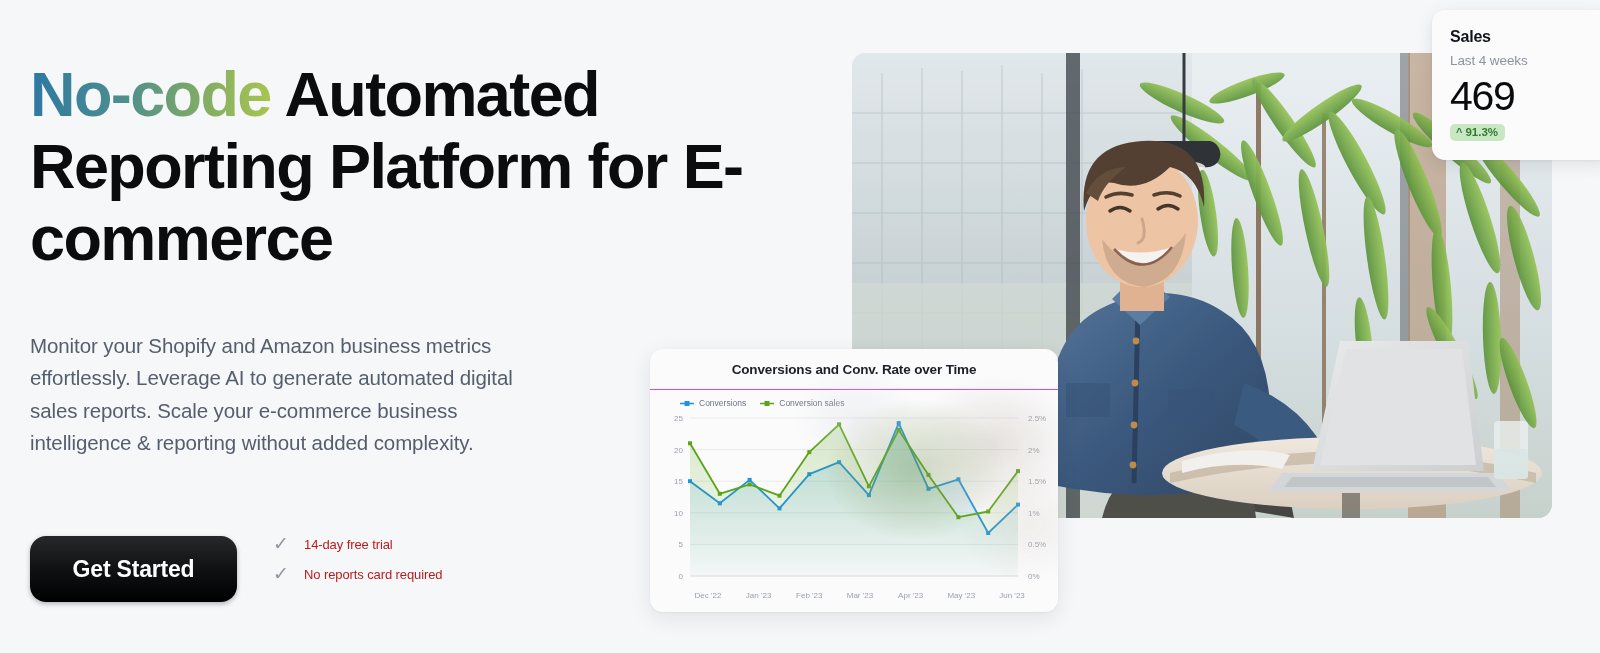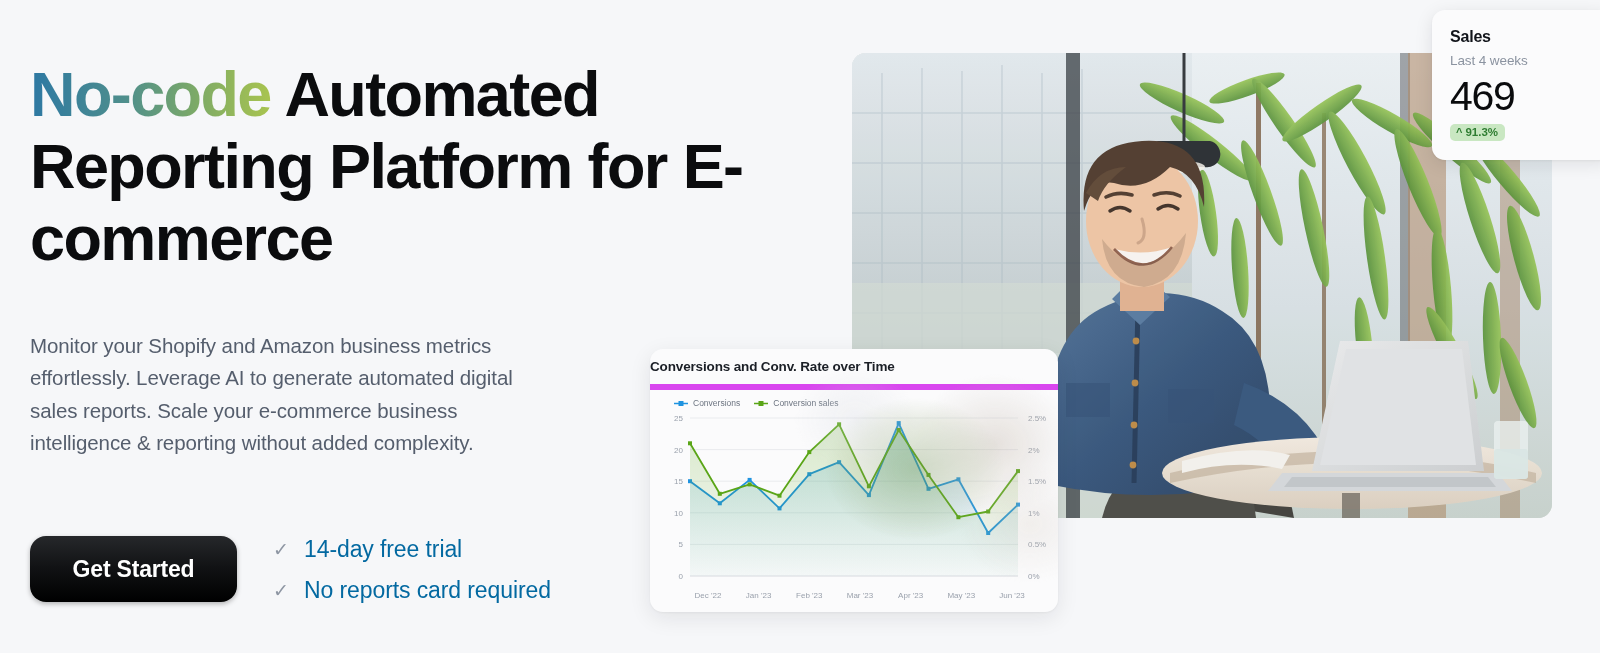--- a/index.html
+++ b/index.html
@@ -61,21 +61,21 @@
   }
   .checks { margin-left: 36px; display: flex; flex-direction: column; gap: 14px; }
   .check-item { display: flex; align-items: center; gap: 15px; }
   .check-mark {
     width: 16px; height: 16px;
     color: #8e96a3;
     font-size: 19px;
     line-height: 16px;
     display: inline-block;
   }
-  .check-label { font-size: 23px; color: #0369a1; letter-spacing: -0.1px; }
+  .check-label { font-size: 13px; color: #b91c1c; letter-spacing: -0.1px; }
 
   
   .photo {
     position: absolute;
     left: 852px; top: 53px;
     width: 700px; height: 465px;
     border-radius: 14px;
     overflow: hidden;
     background: #cfd6d2;
   }
@@ -113,27 +113,28 @@
     position: absolute;
     left: 650px; top: 349px;
     width: 408px; height: 263px;
     background: #fbfbfc;
     border-radius: 13px;
     box-shadow: 0 6px 22px rgba(18,22,30,0.09), 0 1px 3px rgba(18,22,30,0.05);
     overflow: hidden;
   }
   .chart-head {
     height: 41px;
-    display: flex; align-items: center; 
-    border-bottom: 6px solid #d946ef;
+    display: flex; align-items: center; justify-content: center;
+    border-bottom: 1px solid #d946ef;
   }
   .chart-title { font-size: 13.5px; font-weight: 700; color: #1b1f26; letter-spacing: -0.15px; }
   .chart-legend {
     display: flex; align-items: center; gap: 14px;
     padding: 8px 0 0 24px;
+    margin-left: 6px;
   }
   .legend-item { display: flex; align-items: center; gap: 5px; }
   .legend-label { font-size: 8.5px; color: #6c7480; }
   .chart-plot { position: relative; width: 408px; height: 200px; }
   .chart-plot svg { display: block; }
   .tick { font-size: 8px; fill: #9aa1ac; font-family: "Liberation Sans", sans-serif; }
   .tick-r { font-size: 8px; fill: #9aa1ac; font-family: "Liberation Sans", sans-serif; }
 
   
   .blur-overlay {

